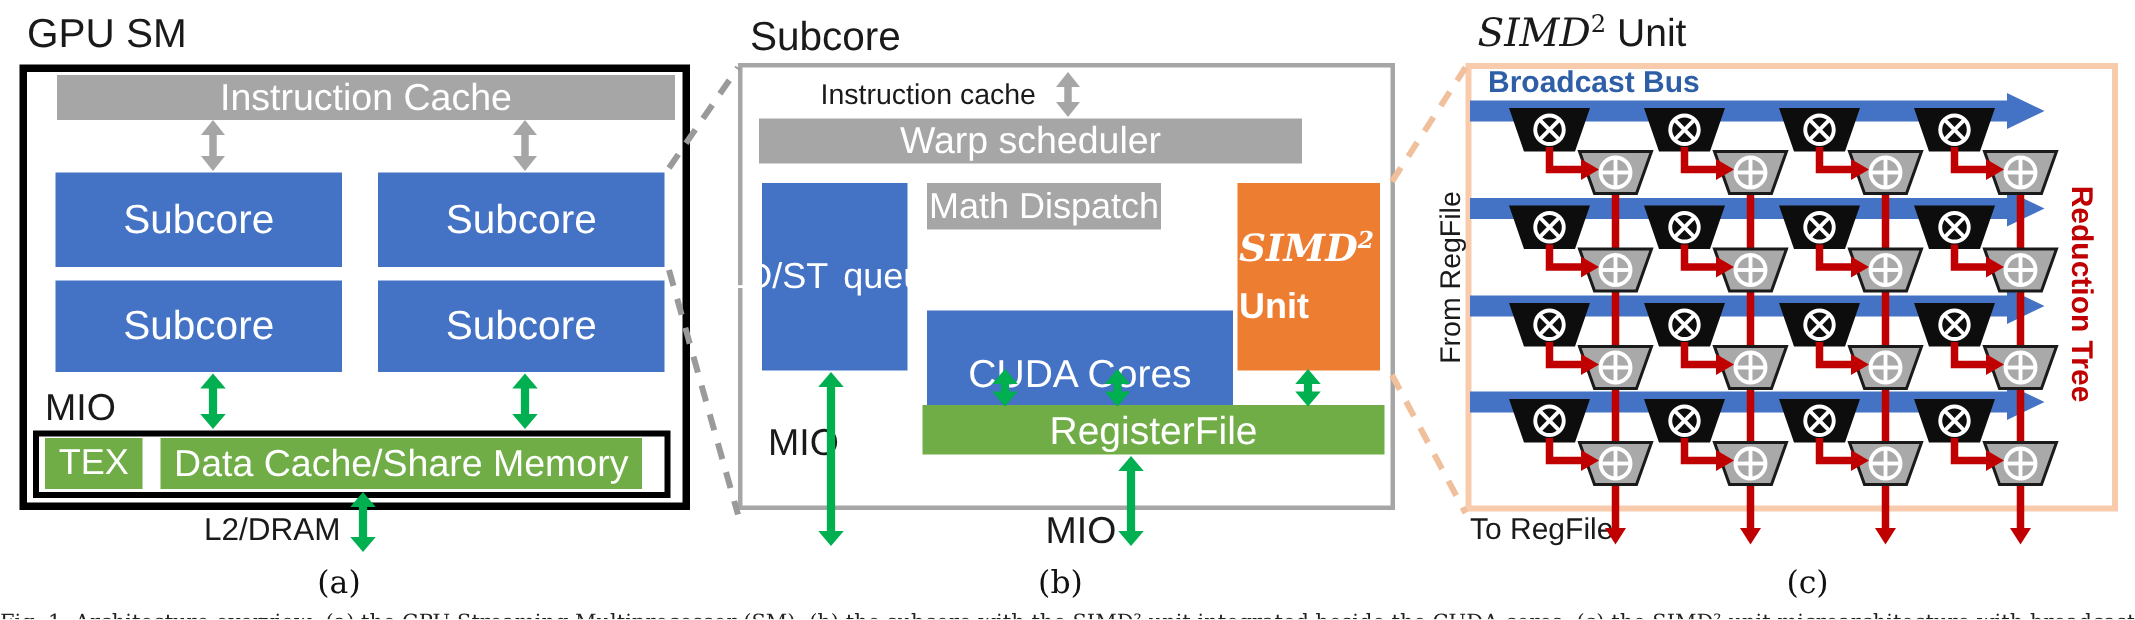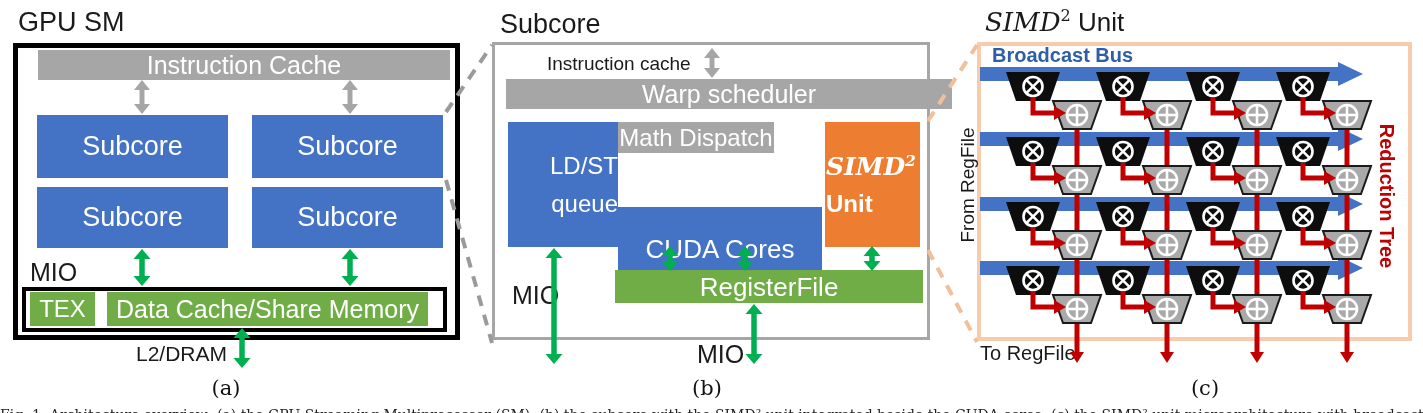--- a/index.html
+++ b/index.html
@@ -40,22 +40,22 @@
   <div class="abs lbl" style="left:30px;top:258px;font-size:25px;">MIO</div>
   <div class="abs" style="left:22px;top:287px;width:425px;height:45px;border:4px solid #000;"></div>
   <div class="abs greenbox ctr wtxt" style="left:30px;top:292px;width:65px;height:34px;font-size:24px;">TEX</div>
   <div class="abs greenbox ctr wtxt" style="left:107px;top:292px;width:321px;height:34px;font-size:25px;">Data Cache/Share Memory</div>
   <div class="abs lbl" style="left:136px;top:342px;font-size:21px;">L2/DRAM</div>
   <div class="abs cap ctr" style="left:196px;top:378px;width:60px;">(a)</div>
 
   <div class="abs ptitle" style="left:500px;top:9px;">Subcore</div>
   <div class="abs" style="left:492px;top:42px;width:438px;height:298px;border:3px solid #A6A6A6;"></div>
   <div class="abs lbl" style="left:547px;top:53px;font-size:19px;">Instruction cache</div>
-  <div class="abs graybar ctr wtxt" style="left:506px;top:79px;width:446px;height:30px;font-size:25px;">Warp scheduler</div>
-  <div class="abs bluebox wtxt" style="left:508px;top:122px;width:110px;height:125px;display:flex;flex-direction:column;align-items:flex-end;justify-content:center;gap:10px;font-size:24px;">
+  <div class="abs graybar ctr wtxt" style="left:506px;top:79px;width:362px;height:30px;font-size:25px;">Warp scheduler</div>
+  <div class="abs bluebox wtxt" style="left:508px;top:122px;width:97px;height:125px;display:flex;align-items:center;justify-content:center;gap:10px;font-size:24px;">
     <span>LD/ST</span>
     <span>queue</span>
   </div>
   <div class="abs graybar ctr wtxt" style="left:618px;top:122px;width:156px;height:31px;font-size:24px;">Math Dispatch</div>
   <div class="abs bluebox ctr wtxt" style="left:618px;top:163px;width:204px;height:84px;font-size:26px;margin-top:44px;">CUDA Cores</div>
   <div class="abs orangebox wtxt" style="left:825px;top:122px;width:95px;height:125px;display:flex;flex-direction:column;justify-content:center;padding-left:1px;gap:9px;">
     <span style="font-size:25px;"><span class="simd-it">SIMD</span><sup class="simd-it">2</sup></span>
     <span style="font-size:24px;font-weight:bold;">Unit</span>
   </div>
   <div class="abs greenbox ctr wtxt" style="left:615px;top:270px;width:308px;height:33px;font-size:26px;">RegisterFile</div>

